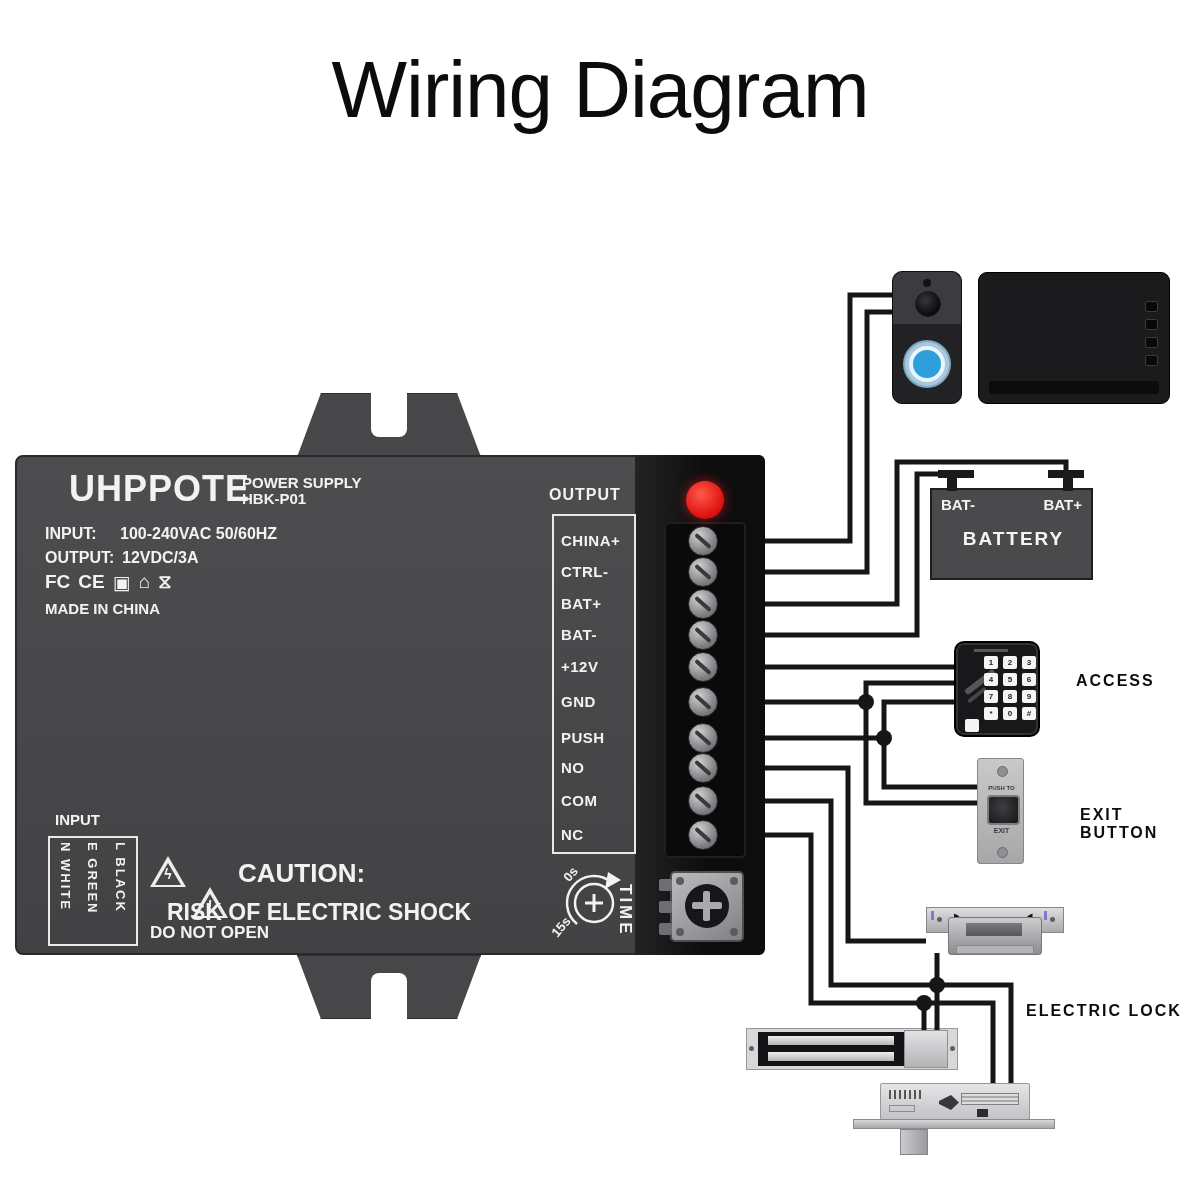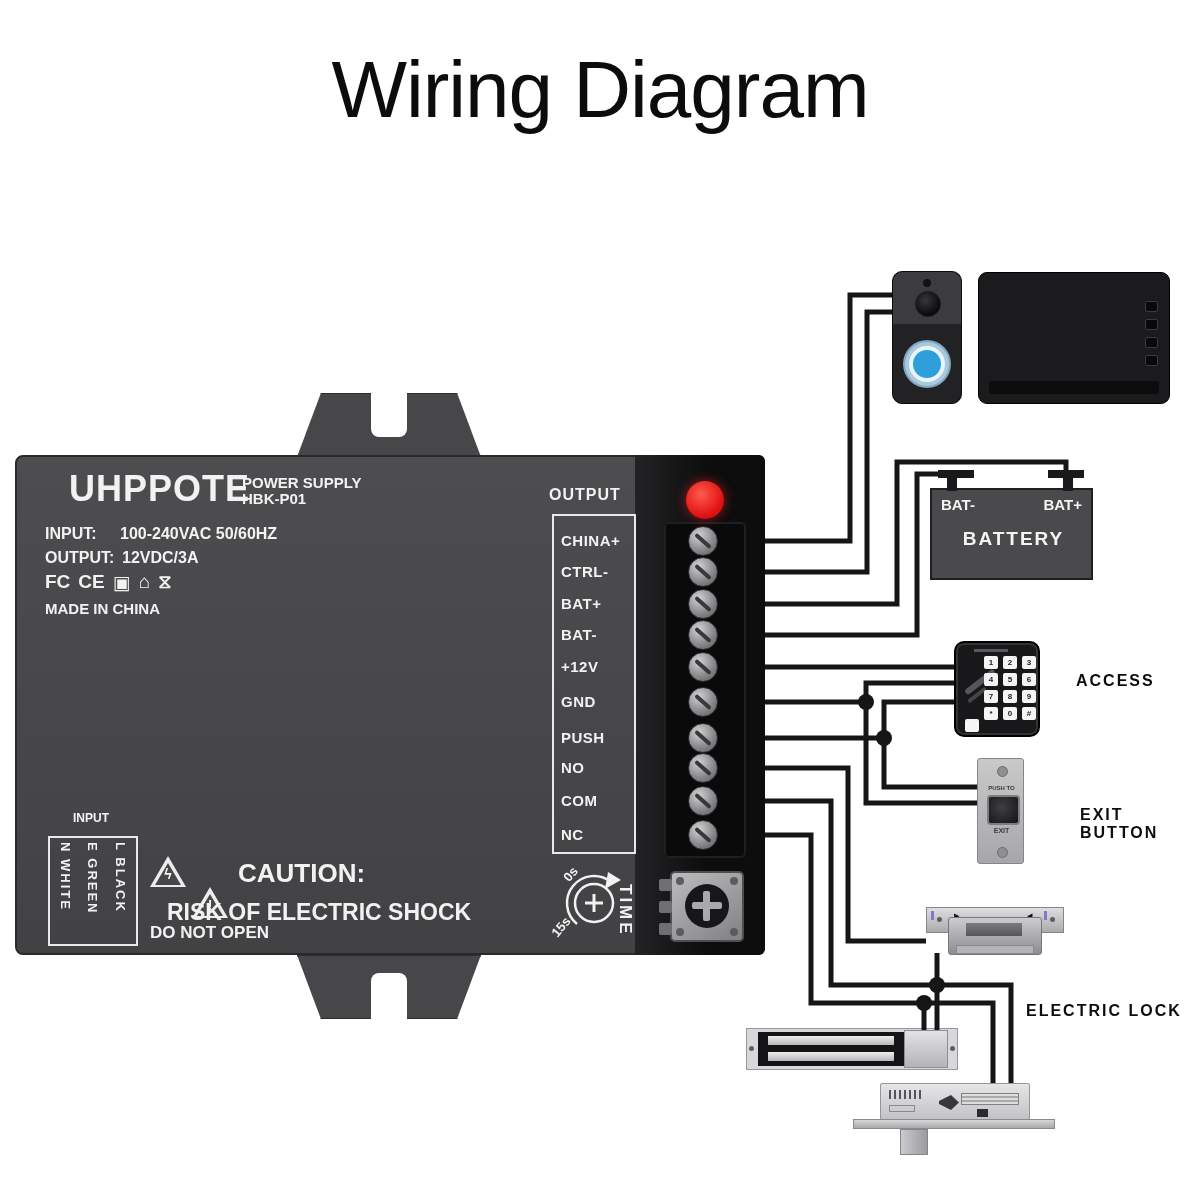--- a/index.html
+++ b/index.html
@@ -194,21 +194,21 @@
 <span class="abs lift term-label" style="top:563px">CTRL-</span>
 <span class="abs lift term-label" style="top:595px">BAT+</span>
 <span class="abs lift term-label" style="top:626px">BAT-</span>
 <span class="abs lift term-label" style="top:658px">+12V</span>
 <span class="abs lift term-label" style="top:693px">GND</span>
 <span class="abs lift term-label" style="top:729px">PUSH</span>
 <span class="abs lift term-label" style="top:759px">NO</span>
 <span class="abs lift term-label" style="top:792px">COM</span>
 <span class="abs lift term-label" style="top:826px">NC</span>
 
-<span class="abs lift wt" style="left:73px;top:811px;font-size:12px">INPUT</span>
+<span class="abs lift wt" style="left:55px;top:811px;font-size:15px">INPUT</span>
 <div id="input-box" class="abs lift">
   <span>N WHITE</span>
   <span>E GREEN</span>
   <span>L BLACK</span>
 </div>
 
 <div class="abs lift tri" style="left:150px;top:856px">
     <i></i>
     <b>ϟ</b>
   </div>

